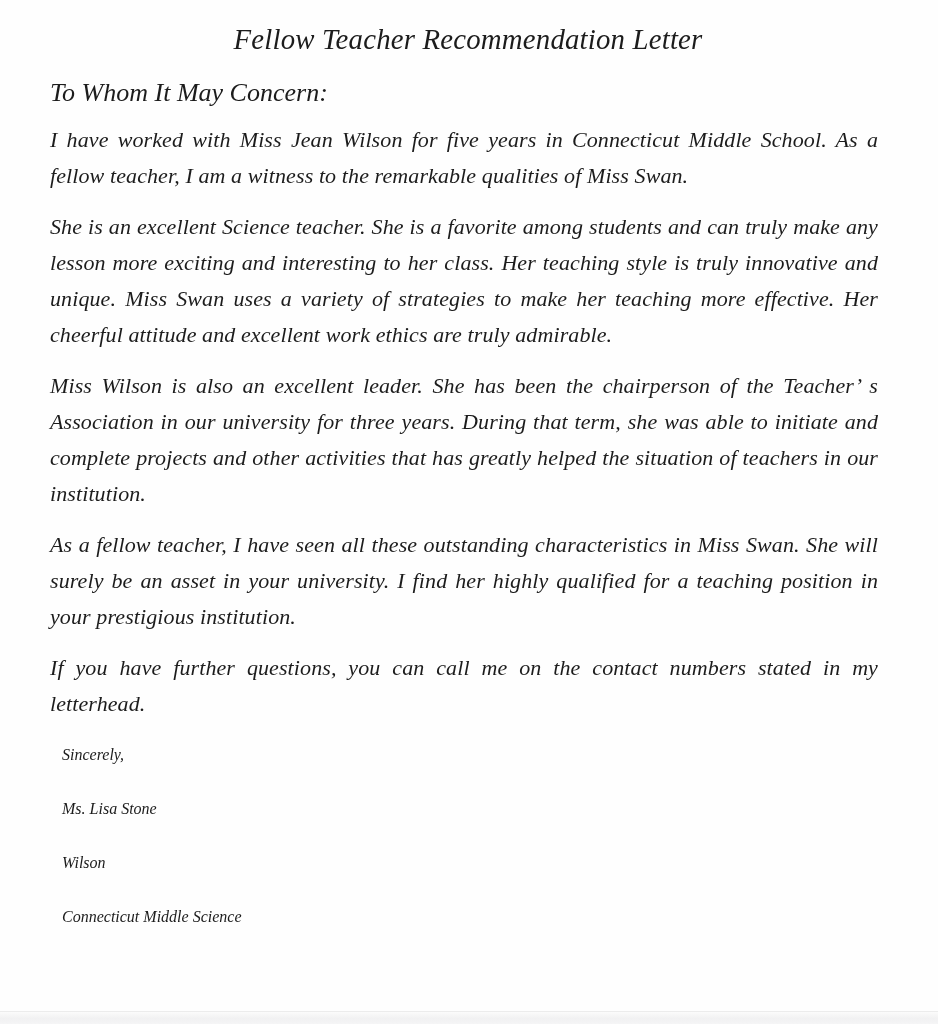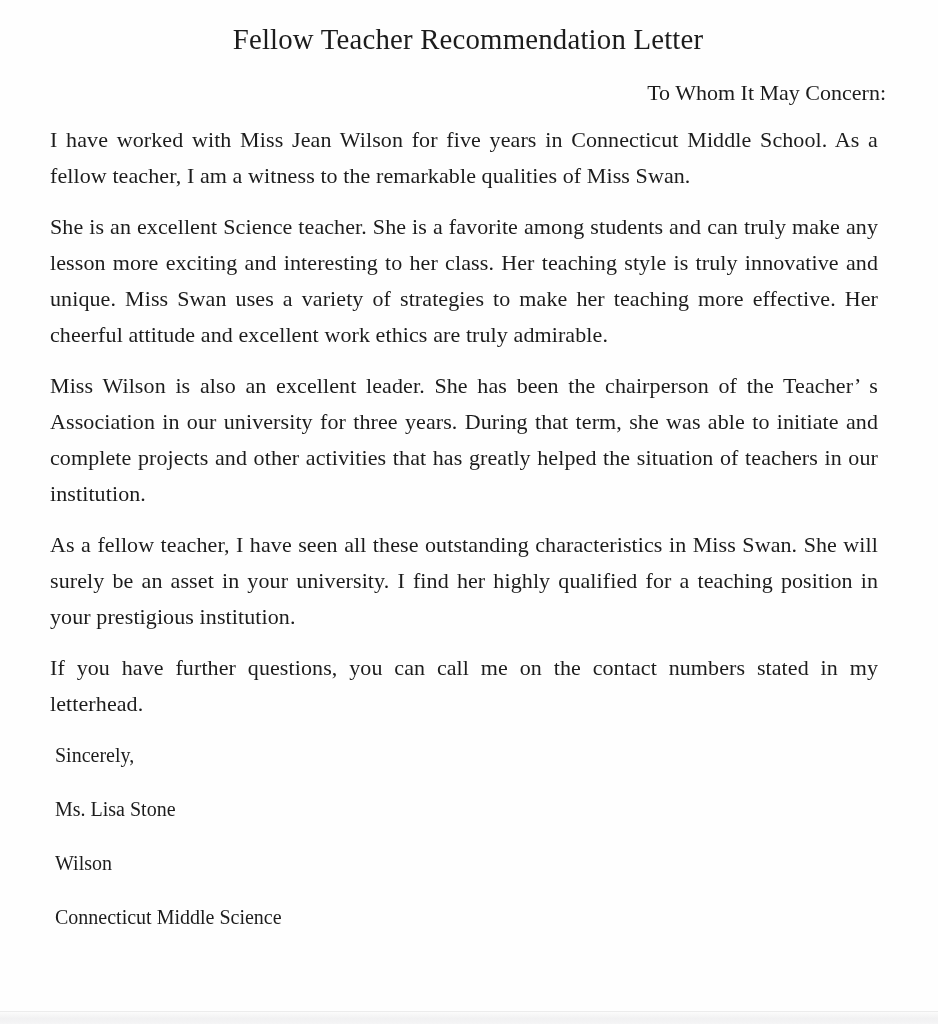--- a/index.html
+++ b/index.html
@@ -10,50 +10,50 @@
   .page {
     position: relative;
     width: 938px;
     height: 1024px;
     margin: 0 auto;
     background: #fefefe;
     color: #1c1c1c;
     font-family: "Liberation Serif", "DejaVu Serif", serif;
     overflow: hidden;
     box-sizing: border-box;
+    font-style: italic;
   }
   .content {
     padding: 22px 52px 0 50px;
   }
   .title {
     text-align: center;
     font-size: 30px;
     font-weight: normal;
     letter-spacing: 0.2px;
     margin: 0 0 22px 0;
     transform: scaleX(0.96);
     transform-origin: center;
   }
   .salutation {
-    font-size: 22px;
+    font-size: 26px;
     line-height: 30px;
     margin: 0 0 14px 0;
-    text-align: right;
   }
   .para {
     font-size: 22px;
     line-height: 36px;
     text-align: justify;
     margin: 0 8px 15px 0;
     letter-spacing: 0.1px;
   }
   .closing, .sig-line {
-    font-size: 20px;
+    font-size: 16px;
     line-height: 36px;
-    margin: 0 0 18px 5px;
+    margin: 0 0 18px 12px;
   }
   .scan-band {
     position: absolute;
     left: 0;
     bottom: 0;
     width: 100%;
     height: 12px;
     background: linear-gradient(180deg, #fbfbfb 0%, #f1f1f2 55%, #f5f5f6 100%);
     border-top: 1px solid #ececec;
   }

